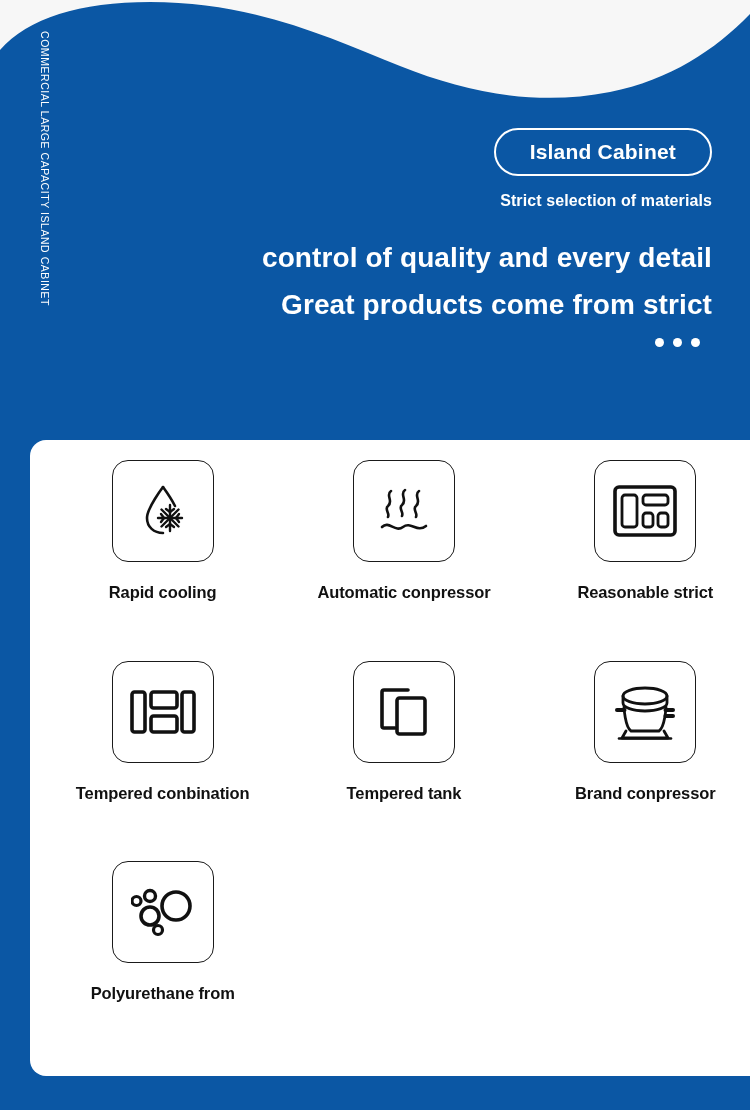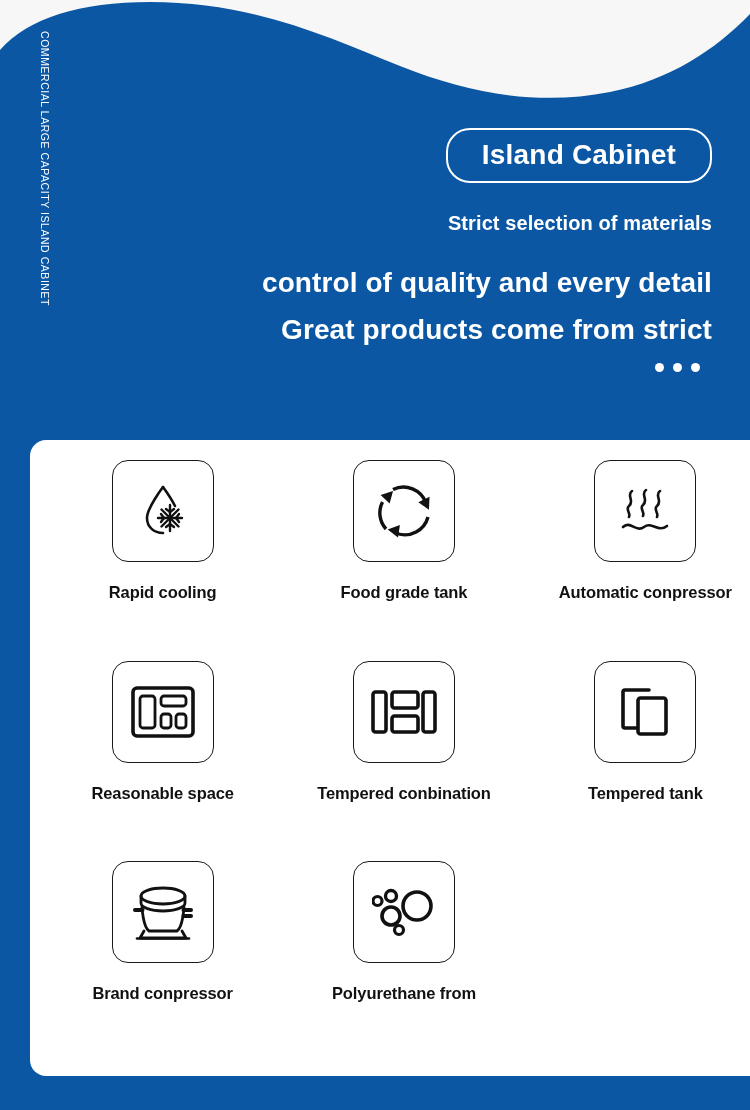--- a/index.html
+++ b/index.html
@@ -50,30 +50,30 @@
     top: 128px;
     width: 520px;
     text-align: right;
     z-index: 4;
   }
   .badge {
     display: inline-block;
     border: 2px solid #ffffff;
     border-radius: 24px;
     color: #ffffff;
-    font-size: 28px;
+    font-size: 21px;
     font-weight: bold;
     letter-spacing: 0.2px;
     padding: 11px 34px 12px 34px;
     line-height: 1;
   }
   .subhead {
-    margin-top: 29px;
-    color: #ffffff;
-    font-size: 20px;
+    margin-top: 16px;
+    color: #ffffff;
+    font-size: 16px;
     font-weight: bold;
     letter-spacing: 0.1px;
   }
   .headline {
     margin-top: 24px;
     color: #ffffff;
     font-size: 28px;
     font-weight: bold;
     line-height: 1.68;
     letter-spacing: 0.1px;
@@ -184,33 +184,20 @@
             <line x1="31" y1="36" x2="34" y2="40"></line>
               <line x1="31" y1="44" x2="34" y2="40"></line>
             <line x1="49" y1="36" x2="46" y2="40"></line>
               <line x1="49" y1="44" x2="46" y2="40"></line>
           </g>
         </svg>
       </div>
       <div class="cell-label">Rapid cooling</div>
     </div>
 
-    <div class="cell">
-      <div class="icon-box">
-        <svg width="62" height="62" viewBox="0 0 62 62" fill="none" stroke="#111" stroke-width="3.4" stroke-linecap="butt">
-          <path d="M20 9.5 A24 24 0 0 1 53 23"></path>
-          <path d="M55 37 A24 24 0 0 1 24 53.5"></path>
-          <path d="M13 49 A24 24 0 0 1 9.5 22"></path>
-          <polygon points="53,16 60,27 47,27" fill="#111" stroke="none" transform="rotate(35 53.5 22)"></polygon>
-          <polygon points="22,46 29,57 16,57" fill="#111" stroke="none" transform="rotate(160 22.5 52)"></polygon>
-          <polygon points="13,10 20,21 7,21" fill="#111" stroke="none" transform="rotate(-75 13.5 16)"></polygon>
-        </svg>
-      </div>
-      <div class="cell-label">Food grade tank</div>
-    </div>
 
     <div class="cell">
       <div class="icon-box">
         <svg width="64" height="64" viewBox="0 0 64 64" fill="none" stroke="#111" stroke-width="2.6" stroke-linecap="round" stroke-linejoin="round">
           <path d="M19 12 C13 16 22 22 16 27 C12 30 18 34 16 38"></path>
           <path d="M33 11 C27 15 36 21 30 26 C26 29 32 33 30 37"></path>
           <path d="M47 12 C41 16 50 22 44 27 C40 30 46 34 44 38"></path>
           <path d="M10 48 C17 41 23 54 31 48 C39 42 45 54 54 47"></path>
         </svg>
       </div>
@@ -220,21 +207,21 @@
     <div class="cell">
       <div class="icon-box">
         <svg width="64" height="52" viewBox="0 0 64 52" fill="none" stroke="#111" stroke-width="3.6">
           <rect x="2" y="2" width="60" height="48" rx="4"></rect>
           <rect x="9" y="10" width="15" height="32" rx="3" stroke-width="2.8"></rect>
           <rect x="30" y="10" width="25" height="10" rx="3" stroke-width="2.8"></rect>
           <rect x="30" y="28" width="10" height="14" rx="3" stroke-width="2.8"></rect>
           <rect x="45" y="28" width="10" height="14" rx="3" stroke-width="2.8"></rect>
         </svg>
       </div>
-      <div class="cell-label">Reasonable space</div>
+      <div class="cell-label">Reasonable strict</div>
     </div>
 
     <div class="cell">
       <div class="icon-box">
         <svg width="66" height="44" viewBox="0 0 66 44" fill="none" stroke="#111" stroke-width="3.6">
           <rect x="2" y="2" width="13" height="40" rx="2.5"></rect>
           <rect x="21" y="2" width="26" height="16" rx="2.5"></rect>
           <rect x="21" y="26" width="26" height="16" rx="2.5"></rect>
           <rect x="52" y="2" width="12" height="40" rx="2.5"></rect>
         </svg>

